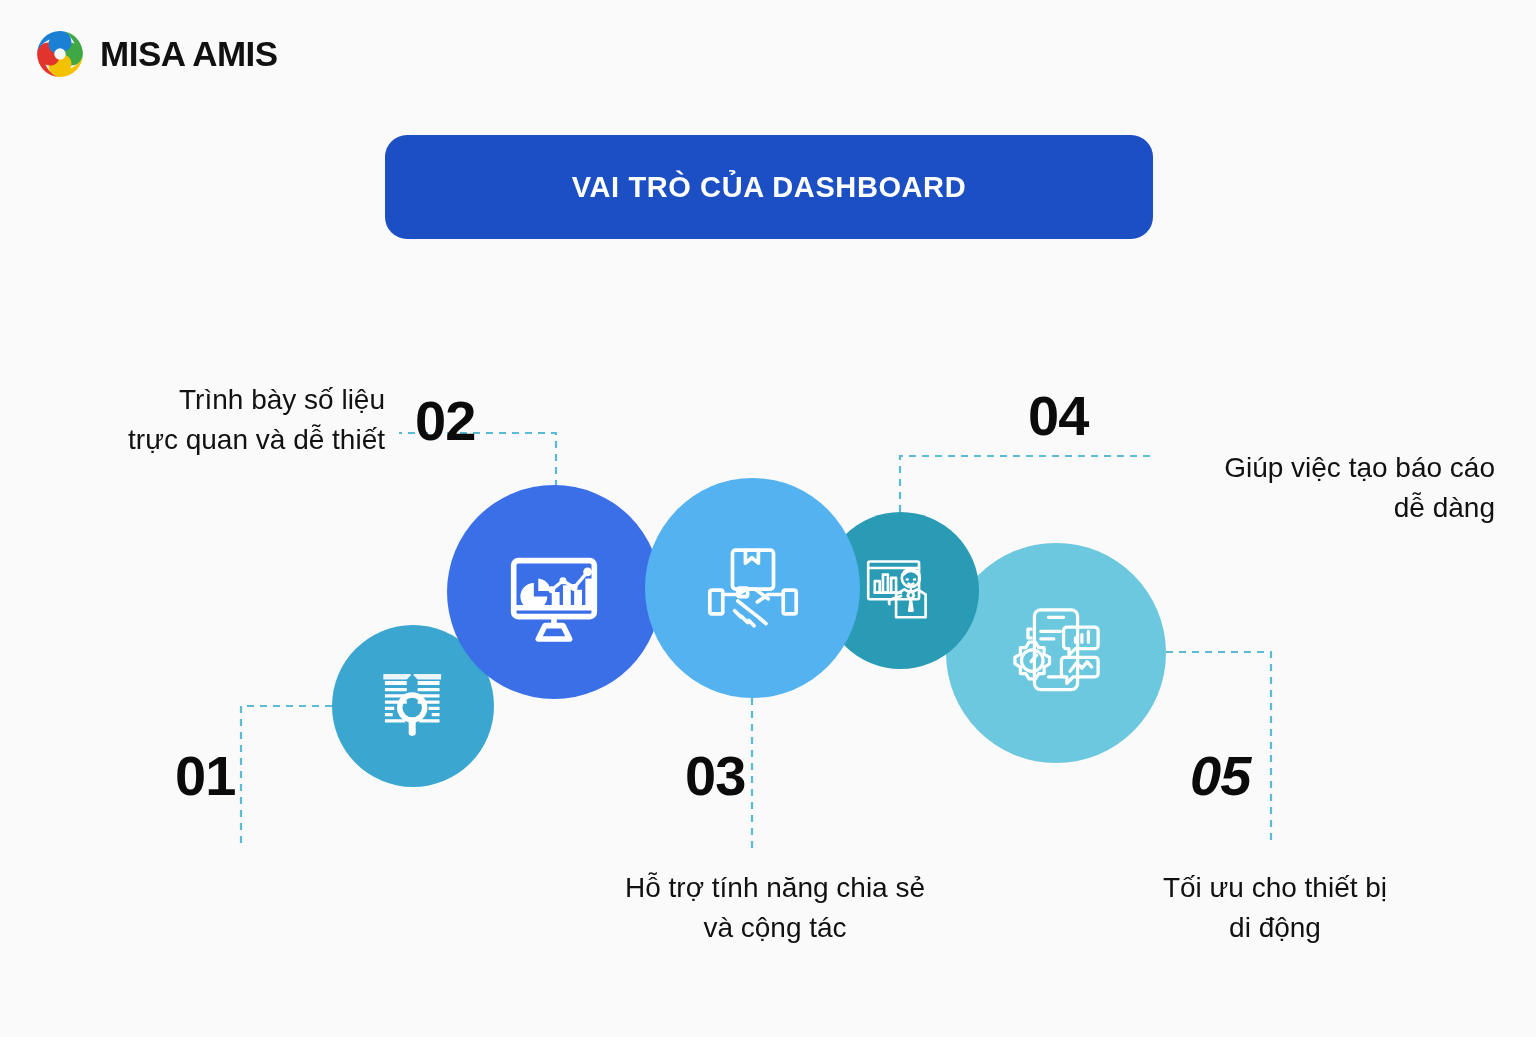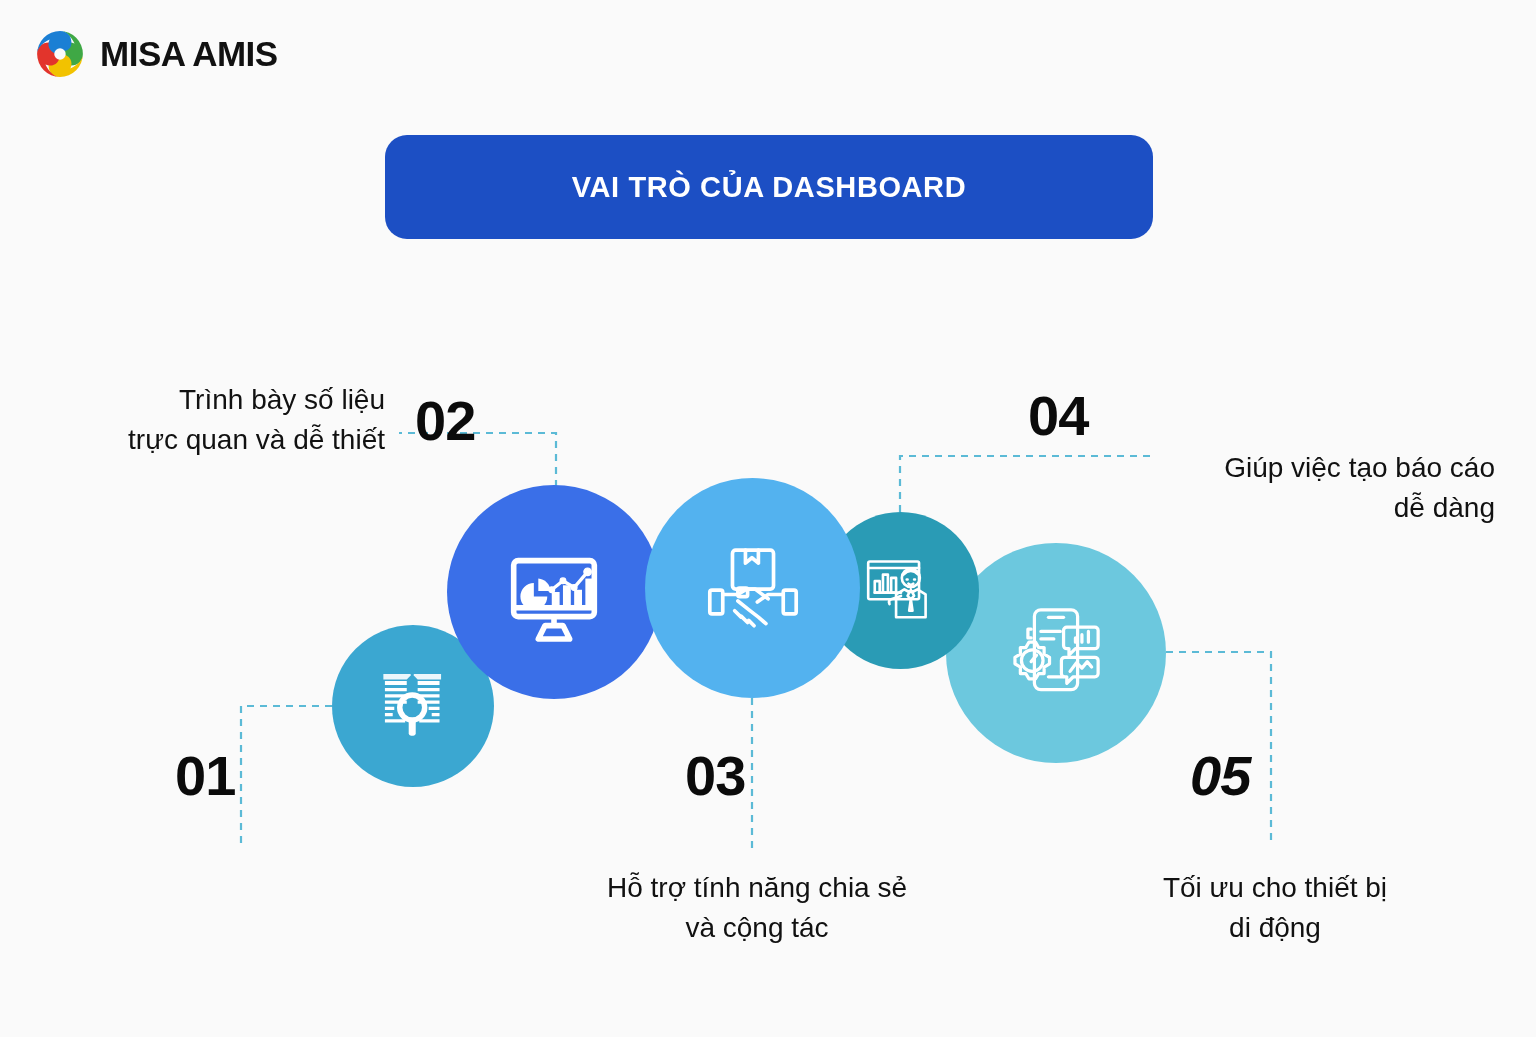--- a/index.html
+++ b/index.html
@@ -234,21 +234,21 @@
     </span>
   </div>
 
   <div class="step-num" style="left:175px; top:748px;text-align:right;">01</div>
 
   <div class="step-num" style="left:415px; top:365px;margin-top:28px;">02</div>
   <div class="caption right" style="left:20px; top:380px; width:365px;">Trình bày số liệu
 trực quan và dễ thiết</div>
 
   <div class="step-num" style="left:685px; top:748px;">03</div>
-  <div class="caption center" style="left:532px; top:868px; width:450px;">Hỗ trợ tính năng chia sẻ
+  <div class="caption center" style="left:550px; top:868px; width:450px;">Hỗ trợ tính năng chia sẻ
 và cộng tác</div>
 
   <div class="step-num" style="left:1028px; top:388px;">04</div>
   <div class="caption left" style="left:1155px; top:404px; width:340px; text-align:right;margin-top:44px;">Giúp việc tạo báo cáo
 dễ dàng</div>
 
   <div class="step-num" style="left:1190px; top:748px;font-style:italic;">05</div>
   <div class="caption center" style="left:1080px; top:868px; width:390px;">Tối ưu cho thiết bị
 di động</div>
 

